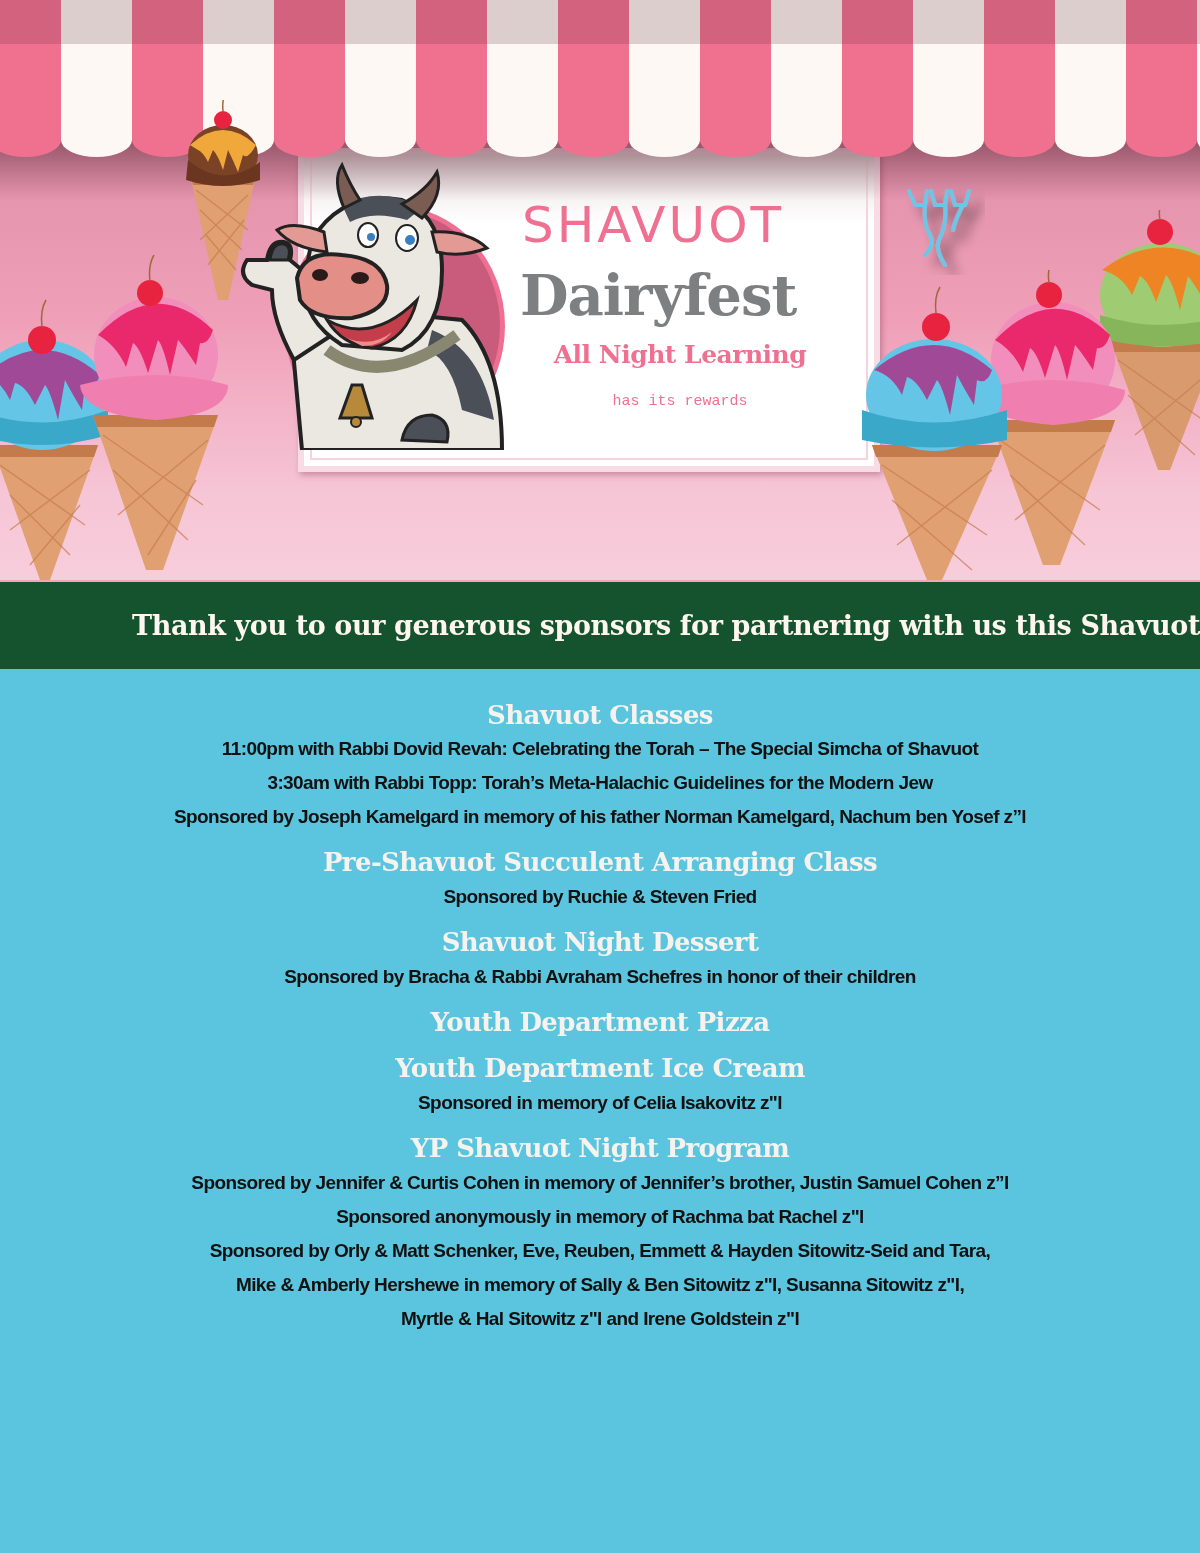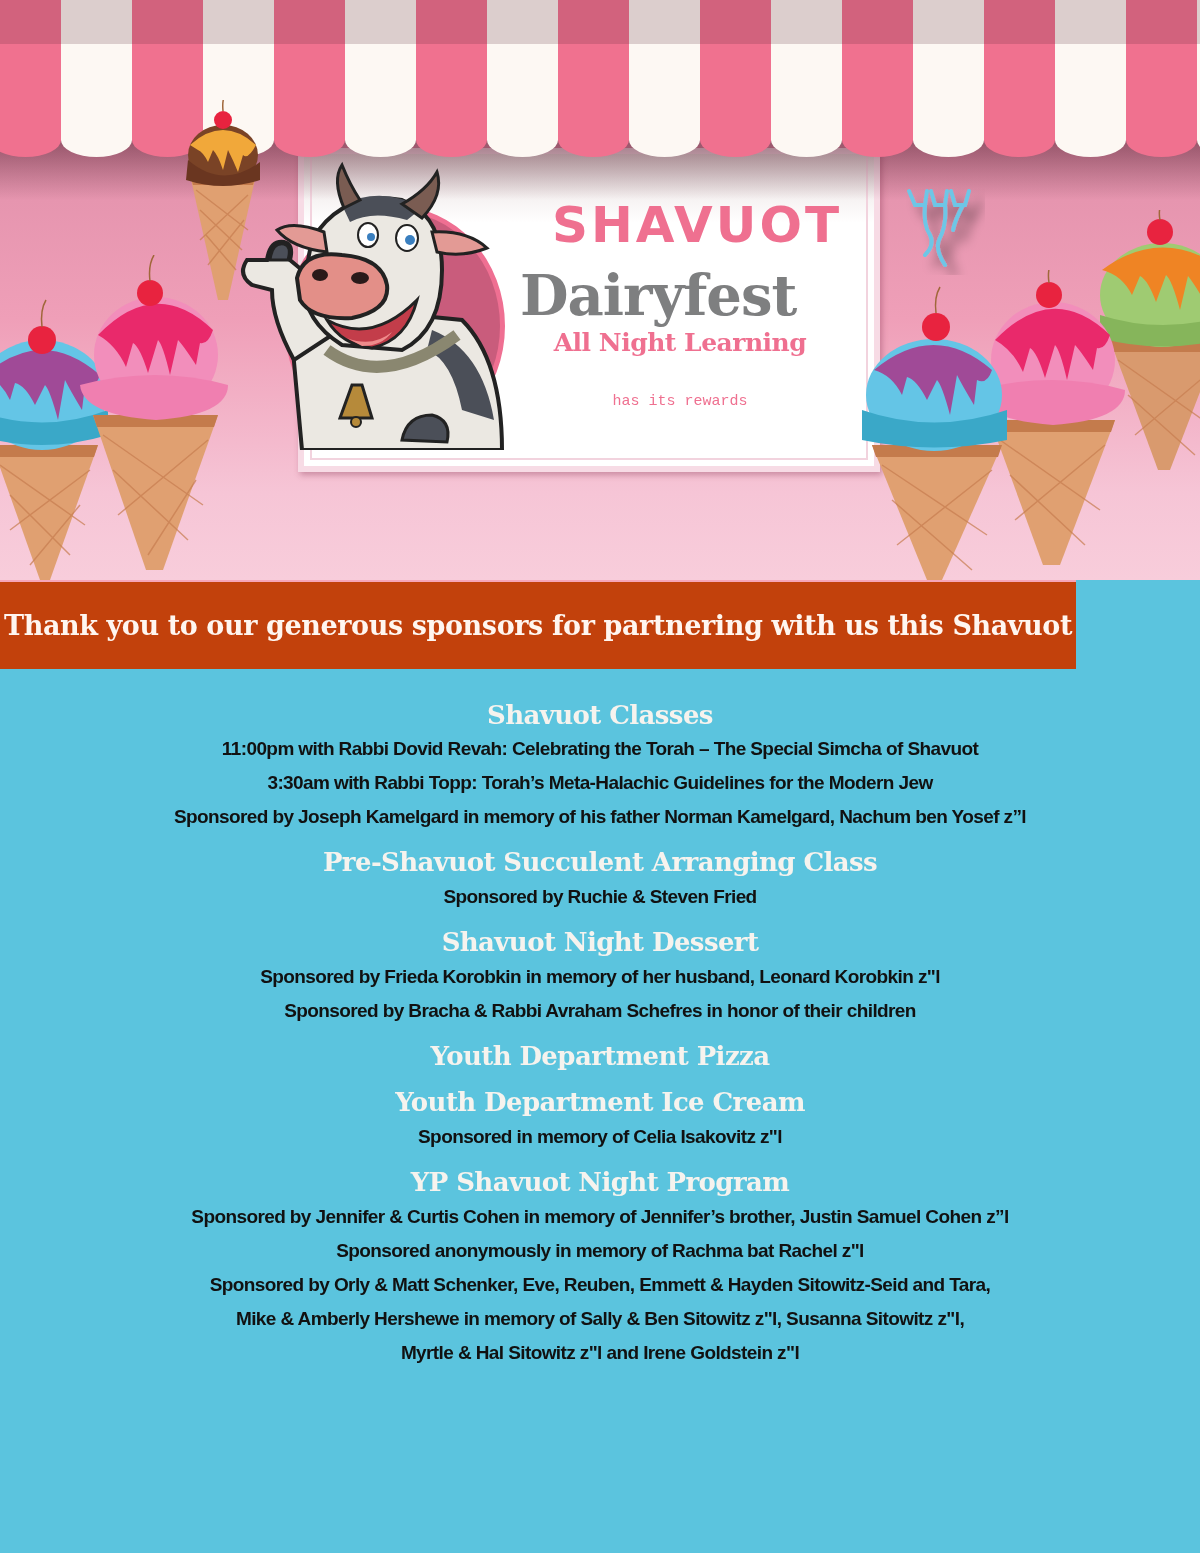--- a/index.html
+++ b/index.html
@@ -15,36 +15,36 @@
 
   .sign { position:absolute; left:298px; top:148px; width:582px; height:324px; z-index:3;
           background: linear-gradient(180deg, #e6dada 0%, #ffffff 22%, #ffffff 100%);
           border:6px solid #f7dbe5; box-shadow: 2px 3px 6px rgba(120,40,70,.35); }
   .sign-inner { position:absolute; left:6px; top:0; right:6px; bottom:6px; border-left:2px solid #f2d3de; border-right:2px solid #f2d3de; border-bottom:2px solid #f2d3de; }
 
   .badge-circle { position:absolute; left:285px; top:206px; width:220px; height:240px; border-radius:50%;
           background:#c95c7c; border:5px solid #ef6f92; z-index:6; }
   .cow { position:absolute; left:232px; top:160px; width:280px; height:290px; z-index:7; }
 
-  .title-shavuot { position:absolute; left:522px; top:196px; width:320px; text-align:right; z-index:8;
-          font-family:"DejaVu Sans", "Liberation Sans", sans-serif; font-weight:bold; font-size:50px; letter-spacing:3px; color:#ef7090; }
+  .title-shavuot { position:absolute; left:522px; top:196px; width:320px; text-align:left; z-index:8;
+          font-family:"DejaVu Sans", "Liberation Sans", sans-serif; font-weight:normal; font-size:50px; letter-spacing:3px; color:#ef7090; }
   .title-dairy { position:absolute; left:520px; top:262px; width:320px; text-align:left; z-index:8;
           font-family:"DejaVu Serif", serif; font-weight:bold; font-size:56px; color:#7e7f80; letter-spacing:-1px; }
-  .title-ann { position:absolute; left:520px; top:328px; width:320px; text-align:center; z-index:8;
+  .title-ann { position:absolute; left:520px; top:340px; width:320px; text-align:center; z-index:8;
           font-family:"DejaVu Serif", serif; font-weight:bold; font-size:25px; color:#ef7090; letter-spacing:-0.5px;}
   .title-rewards { position:absolute; left:520px; top:393px; width:320px; text-align:center; z-index:8;
           font-family:Liberation Mono, monospace; font-size:15px; color:#ef7090; }
 
   .hebrew-logo { position:absolute; left:905px; top:185px; width:80px; height:90px; z-index:8; }
 
   .cone { position:absolute; z-index:9; }
 
   
-  .band { position:absolute; left:0; top:580px; width:1076px; height:89px; background:#c2410c;
-          border-top:2px solid #f6a5b9; display:flex; align-items:center; justify-content:center; }
+  .band { position:absolute; left:0; top:580px; width:1200px; height:89px; background:#14532d;
+          border-top:2px solid #f6a5b9; display:flex; align-items:center; justify-content:flex-end; }
   .band span { color:#fff6f0; font-family:"DejaVu Serif", serif; font-weight:bold; font-size:27px; letter-spacing:-0.4px; }
 
   
   .sponsors { position:absolute; left:0; top:669px; width:1200px; height:884px; background:#5BC4DE; text-align:center; padding-top:28px; }
   .section { margin-bottom:10px; }
   .section h2 { color:#f6f3ee; font-family:"DejaVu Serif", serif; font-weight:bold; font-size:26px; line-height:36px; letter-spacing:-0.6px; }
   .section p { color:#111111; font-family:Liberation Sans, sans-serif; font-weight:bold; font-size:19px; line-height:34px; letter-spacing:-0.6px; }
   .section.first h2 { margin-bottom:-1px; }
 </style>
 </head>
@@ -248,21 +248,20 @@
     <p>11:00pm with Rabbi Dovid Revah: Celebrating the Torah – The Special Simcha of Shavuot</p>
     <p>3:30am with Rabbi Topp: Torah’s Meta-Halachic Guidelines for the Modern Jew</p>
     <p>Sponsored by Joseph Kamelgard in memory of his father Norman Kamelgard, Nachum ben Yosef z”l</p>
   </div>
   <div class="section">
     <h2>Pre-Shavuot Succulent Arranging Class</h2>
     <p>Sponsored by Ruchie &amp; Steven Fried</p>
   </div>
   <div class="section">
     <h2>Shavuot Night Dessert</h2>
-    <p>Sponsored by Frieda Korobkin in memory of her husband, Leonard Korobkin z"l</p>
     <p>Sponsored by Bracha &amp; Rabbi Avraham Schefres in honor of their children</p>
   </div>
   <div class="section">
     <h2>Youth Department Pizza</h2>
   </div>
   <div class="section">
     <h2>Youth Department Ice Cream</h2>
     <p>Sponsored in memory of Celia Isakovitz z"l</p>
   </div>
   <div class="section">

